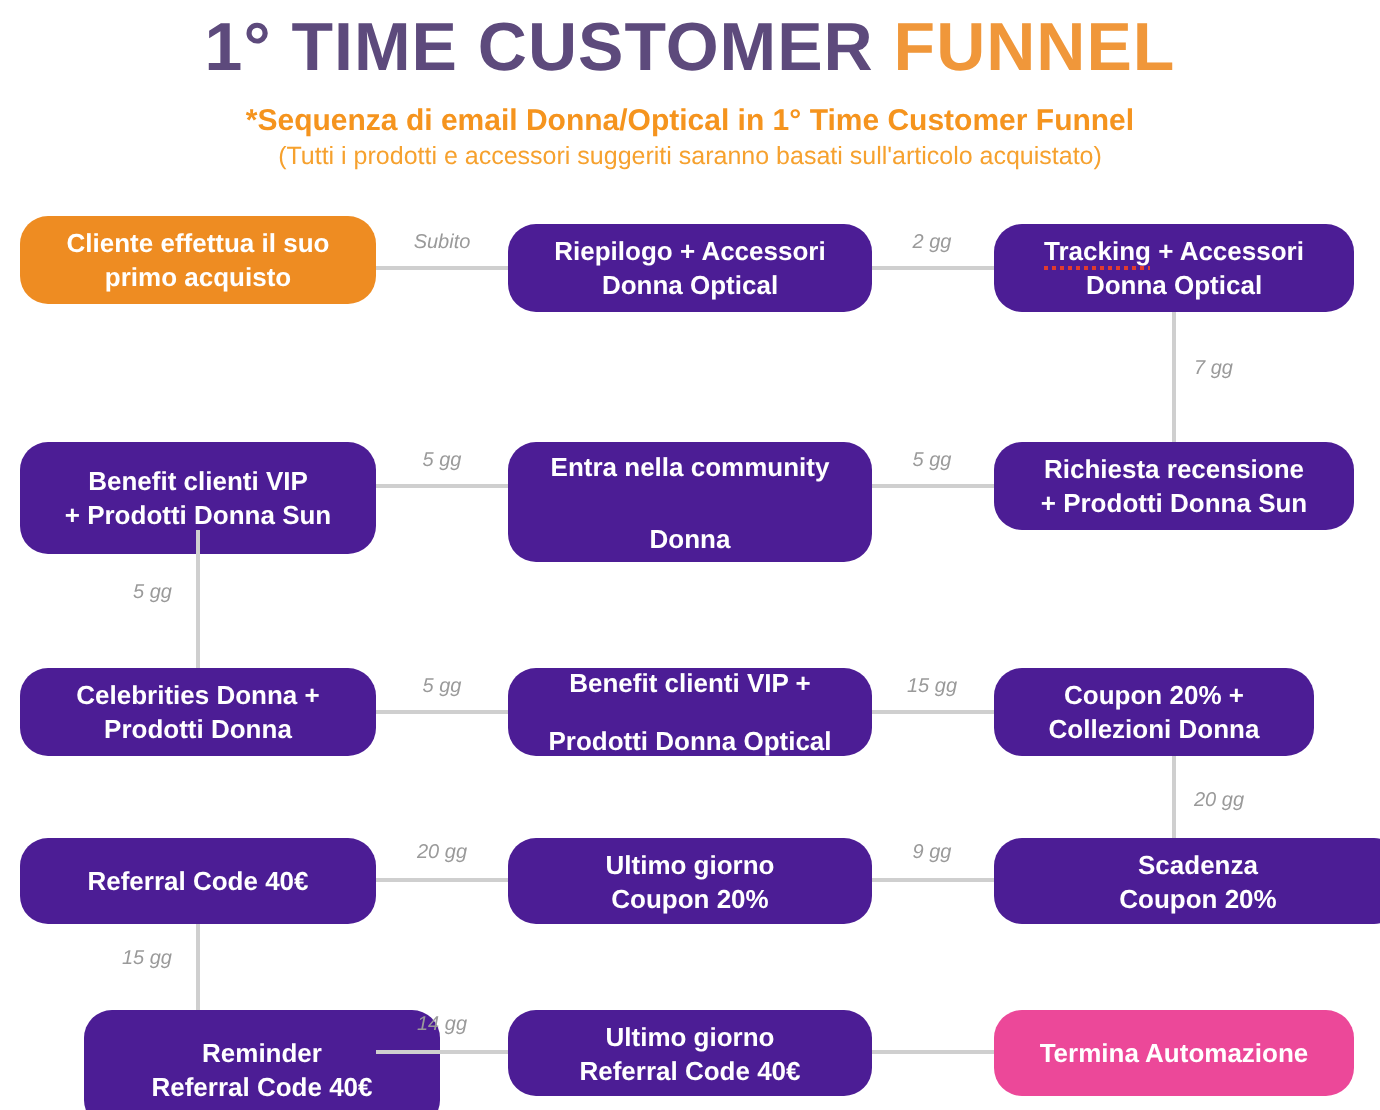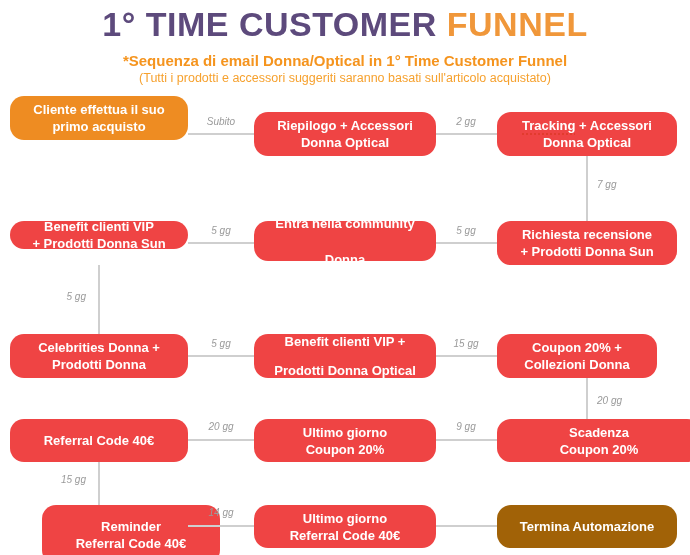--- a/index.html
+++ b/index.html
@@ -8,23 +8,23 @@
   .header{position:absolute;top:5px;left:0;width:690px;text-align:center;}
   .title{margin:0;font-size:34px;font-weight:800;letter-spacing:0.5px;line-height:38px;}
   .t-purple{color:#5d4a7c;}
   .t-orange{color:#f0973a;}
   .subtitle{margin:9px 0 2px 0;font-size:15px;font-weight:700;color:#f5941e;}
   .subnote{margin:0;font-size:12.5px;font-weight:400;color:#f6a12e;}
 
   .node{position:absolute;border-radius:14px;color:#ffffff;font-weight:700;font-size:13px;
         line-height:17px;display:flex;flex-direction:column;align-items:center;justify-content:center;
         text-align:center;padding:2px 6px;box-sizing:border-box;}
-  .purple{background:#ef4444;}
+  .purple{background:#4c1d95;}
   .orange{background:#ee8c22;}
-  .coral{background:#a16207;justify-content:center;}
+  .coral{background:#ec4899;justify-content:center;}
 
   .hline{position:absolute;height:2px;background:#cfcfcf;}
   .vline{position:absolute;width:2px;background:#cfcfcf;}
 
   .elabel{position:absolute;font-style:italic;color:#9a9a9a;font-size:10px;white-space:nowrap;}
   .lcenter{transform:translateX(-50%);}
   .r-align{text-align:right;}
 
   .spell{text-decoration:underline dotted #e23b2e;text-decoration-thickness:2px;text-underline-offset:3px;}
 </style>
@@ -32,38 +32,38 @@
 <body>
 
 <div class="canvas">
 
   <div class="header">
     <h1 class="title"><span class="t-purple">1° TIME CUSTOMER </span><span class="t-orange">FUNNEL</span></h1>
     <p class="subtitle">*Sequenza di email Donna/Optical in 1° Time Customer Funnel</p>
     <p class="subnote">(Tutti i prodotti e accessori suggeriti saranno basati sull'articolo acquistato)</p>
   </div>
 
-  <div class="node orange" style="left:10px;top:96px;width:178px;height:44px;">
+  <div class="node orange" style="left:10px;top:108px;width:178px;height:44px;">
     <span>Cliente effettua il suo</span>
     <span>primo acquisto</span>
   </div>
   <div class="node purple" style="left:254px;top:112px;width:182px;height:44px;">
     <span>Riepilogo + Accessori</span>
     <span>Donna Optical</span>
   </div>
   <div class="node purple" style="left:497px;top:112px;width:180px;height:44px;">
     <span><span class="spell">Tracking</span><span> + Accessori</span></span>
     <span>Donna Optical</span>
   </div>
 
-  <div class="node purple" style="left:10px;top:221px;width:178px;height:28px;">
+  <div class="node purple" style="left:10px;top:221px;width:178px;height:56px;">
     <span>Benefit clienti VIP</span>
     <span>+ Prodotti Donna Sun</span>
   </div>
-  <div class="node purple" style="left:254px;top:221px;width:182px;height:40px;gap:19px;">
+  <div class="node purple" style="left:254px;top:221px;width:182px;height:60px;gap:19px;">
     <span>Entra nella community</span>
     <span>Donna</span>
   </div>
   <div class="node purple" style="left:497px;top:221px;width:180px;height:44px;">
     <span>Richiesta recensione</span>
     <span>+ Prodotti Donna Sun</span>
   </div>
 
   <div class="node purple" style="left:10px;top:334px;width:178px;height:44px;">
     <span>Celebrities Donna +</span>

